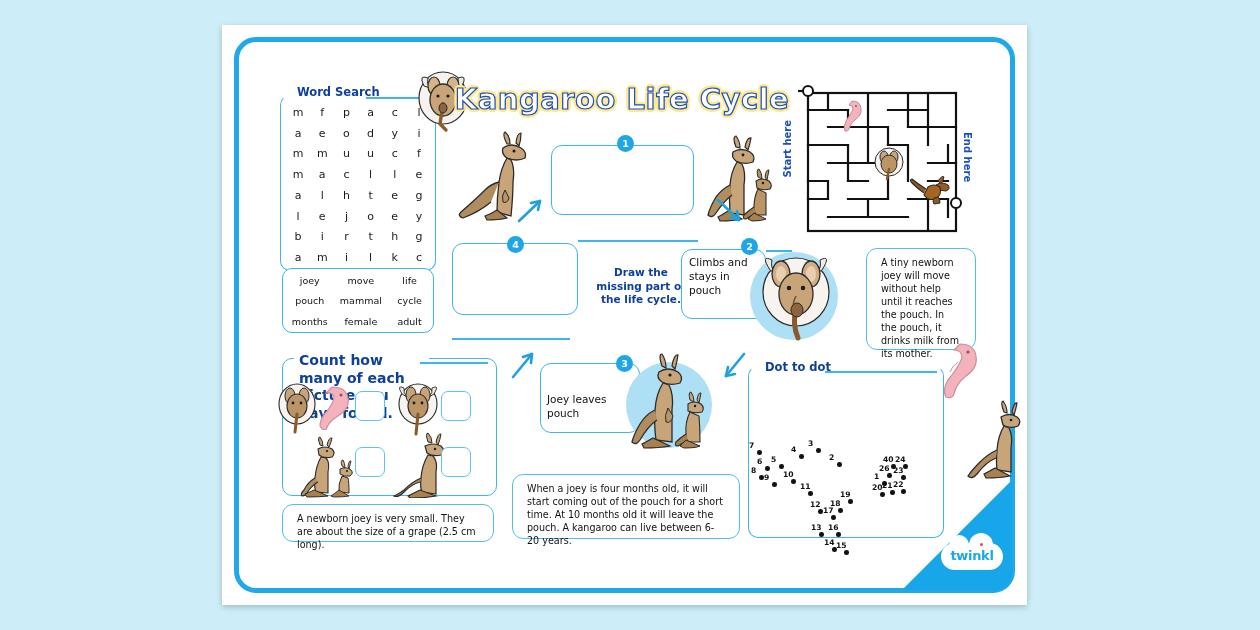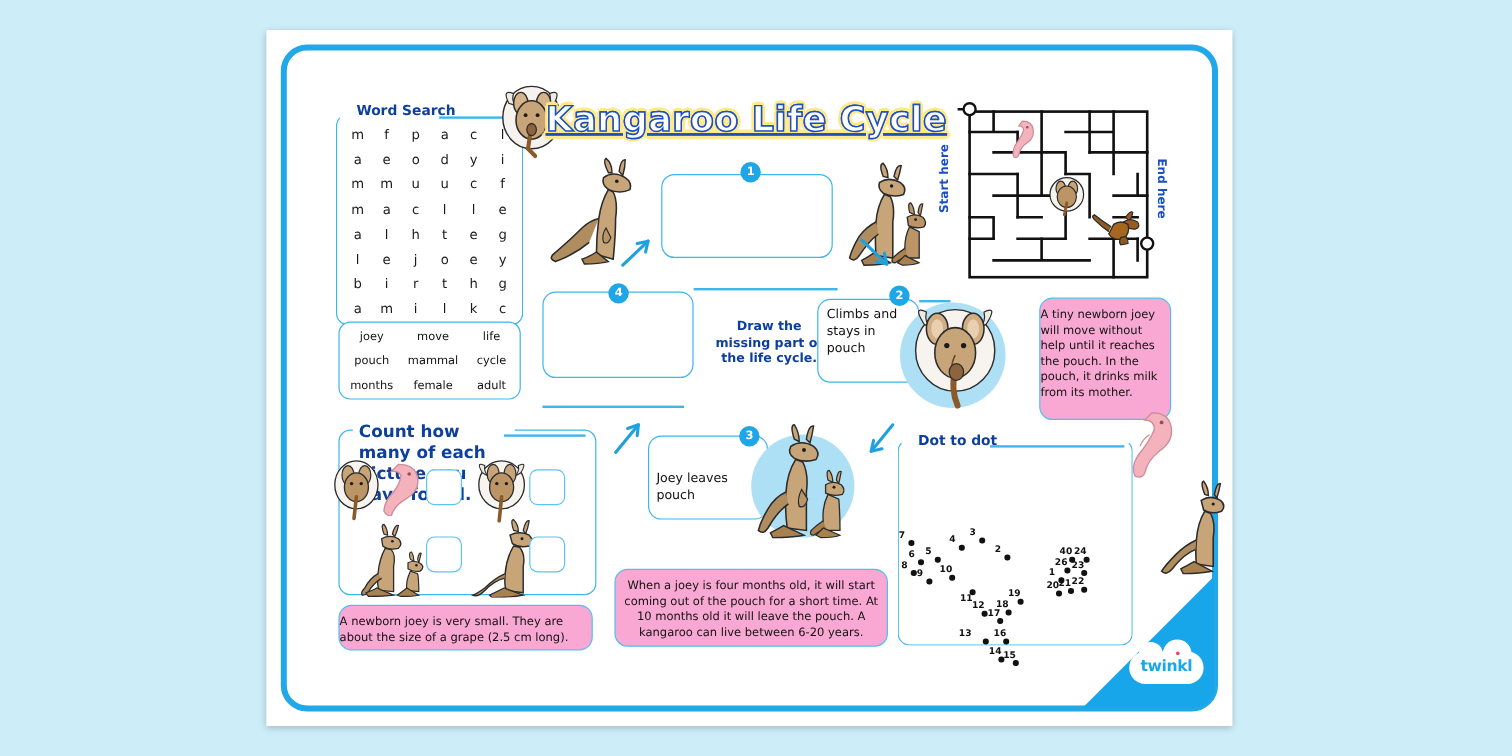--- a/index.html
+++ b/index.html
@@ -93,21 +93,20 @@
   .title{
     position:absolute;left:452px;top:82px;width:340px;
     font-family:"DejaVu Sans", sans-serif;font-weight:bold;
     font-size:29px;letter-spacing:.5px;color:#ffffff;
     text-align:center;
     -webkit-text-stroke:1.2px #1b4fc4;
     text-shadow:
       0 0 0 #1b4fc4,
       3px 0 0 #ffe98a, -3px 0 0 #ffe98a, 0 3px 0 #ffe98a, 0 -3px 0 #ffe98a,
       2px 2px 0 #ffe98a, -2px 2px 0 #ffe98a, 2px -2px 0 #ffe98a, -2px -2px 0 #ffe98a;
-    text-decoration: underline;
   }
   .title-inner{position:relative;z-index:2;}
 
   
   .lc-box{
     position:absolute;box-sizing:border-box;
     border:1.7px solid #3fb6ea;border-radius:11px;background:#fff;
   }
   .lc-num{
     position:absolute;width:17px;height:17px;border-radius:50%;
@@ -155,27 +154,27 @@
   }
   .maze-end{
     position:absolute;left:962px;top:132px;
     font-family:"DejaVu Sans", sans-serif;font-weight:bold;font-size:10px;color:#1b4fc4;
     writing-mode:vertical-rl;
   }
 
   
   .note{
     position:absolute;box-sizing:border-box;
-    background:#f9a8d4;border:1.7px solid #4fc0ee;border-radius:11px;
+    background:#ffffff;border:1.7px solid #4fc0ee;border-radius:11px;
     font-family:"DejaVu Sans", sans-serif;font-size:9.6px;color:#111;
-    line-height:1.36;padding:7px 0;
+    line-height:1.36;padding:7px 14px;
   }
   #note-newborn{left:866px;top:248px;width:110px;height:102px;}
   #note-grape{left:282px;top:504px;width:212px;height:38px;}
-  #note-months{left:512px;top:474px;width:228px;height:65px;text-align:center;}
+  #note-months{left:512px;top:474px;width:228px;height:65px;}
 
   
   #count-panel{left:282px;top:358px;width:215px;height:138px;}
   #count-label{left:294px;top:352px;font-size:14px;line-height:1.25;width:125px;white-space:normal;}
   .count-rule{position:absolute;left:420px;top:362px;width:68px;height:1.6px;background:#3fb6ea;}
   .count-box{
     position:absolute;width:28px;height:28px;border:1.6px solid #5cc4ef;border-radius:7px;background:#fff;
   }
   #cb1{left:355px;top:391px;}
   #cb2{left:441px;top:391px;}
@@ -534,25 +533,25 @@
       <div class="dotnum" style="left: 1px; top: 61px;">6</div>
       <div class="dot" style="left: 1px; top: 54px;"></div>
       <div class="dotnum" style="left: -7px; top: 45px;">7</div>
       <div class="dot" style="left: 3px; top: 79px;"></div>
       <div class="dotnum" style="left: -5px; top: 70px;">8</div>
       <div class="dot" style="left: 16px; top: 86px;"></div>
       <div class="dotnum" style="left: 8px; top: 77px;">9</div>
       <div class="dot" style="left: 35px; top: 83px;"></div>
       <div class="dotnum" style="left: 27px; top: 74px;">10</div>
       <div class="dot" style="left: 52px; top: 95px;"></div>
-      <div class="dotnum" style="left: 44px; top: 86px; margin-top: 12px;">11</div>
+      <div class="dotnum" style="left: 44px; top: 86px;">11</div>
       <div class="dot" style="left: 62px; top: 113px;"></div>
       <div class="dotnum" style="left: 54px; top: 104px;">12</div>
       <div class="dot" style="left: 63px; top: 136px;"></div>
-      <div class="dotnum" style="left: 43px; top: 127px; text-align: right;">13</div>
+      <div class="dotnum" style="left: 55px; top: 127px; text-align: right;">13</div>
       <div class="dot" style="left: 76px; top: 151px;"></div>
       <div class="dotnum" style="left: 68px; top: 142px;">14</div>
       <div class="dot" style="left: 88px; top: 154px;"></div>
       <div class="dotnum" style="left: 80px; top: 145px;">15</div>
       <div class="dot" style="left: 80px; top: 136px;"></div>
       <div class="dotnum" style="left: 72px; top: 127px;">16</div>
       <div class="dot" style="left: 75px; top: 119px;"></div>
       <div class="dotnum" style="left: 67px; top: 110px;">17</div>
       <div class="dot" style="left: 82px; top: 112px;"></div>
       <div class="dotnum" style="left: 74px; top: 103px;">18</div>

